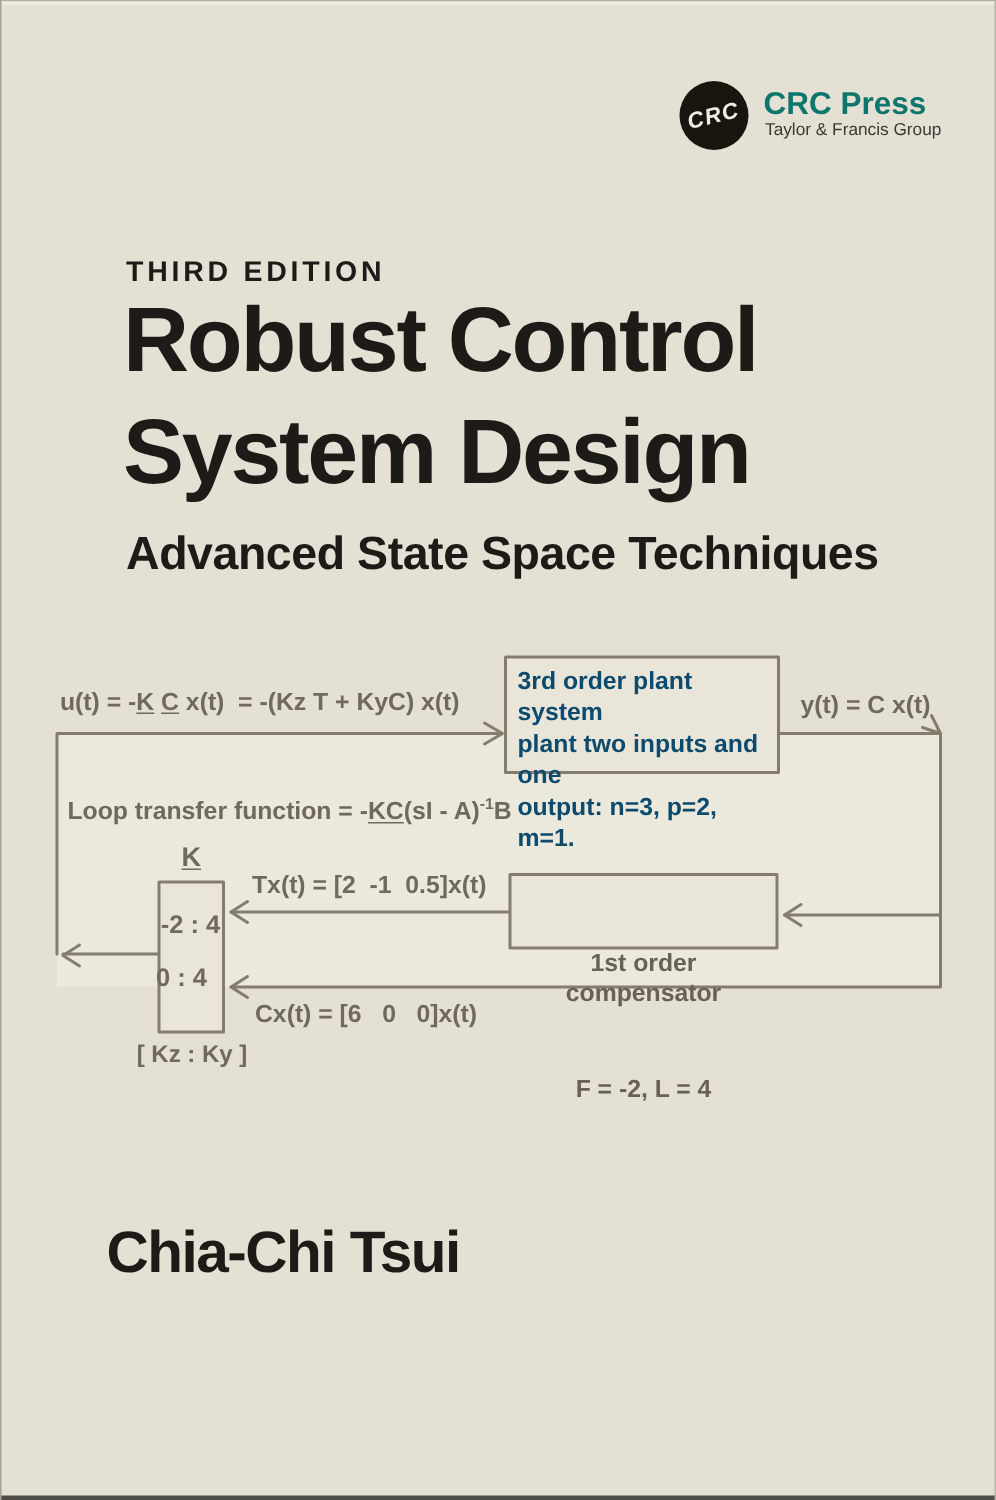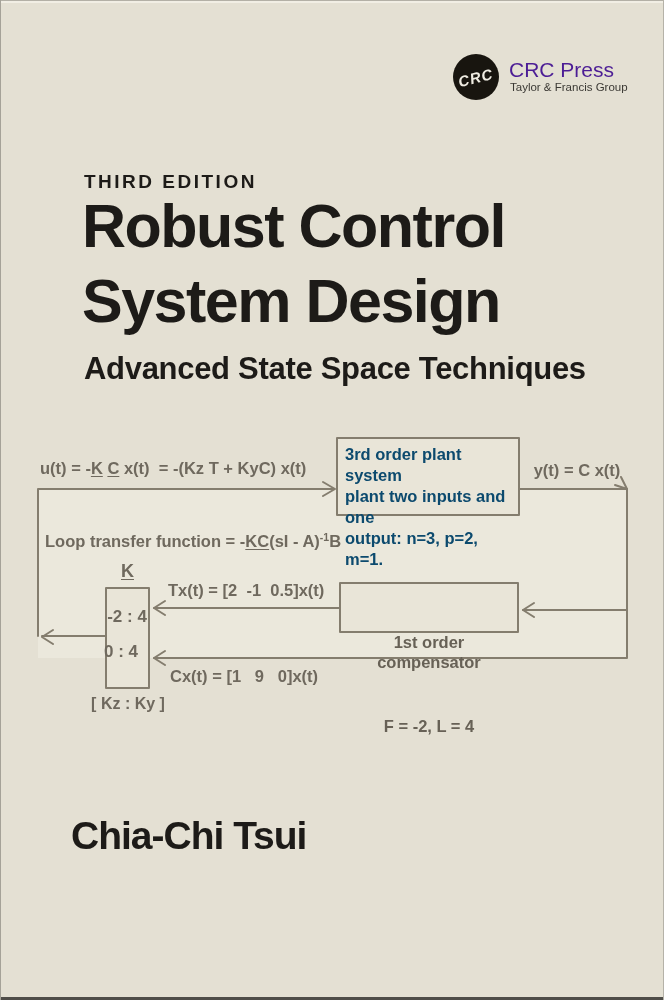--- a/index.html
+++ b/index.html
@@ -21,21 +21,21 @@
   
   .logo-circle {
     position:absolute; left:453px; top:54px; width:46px; height:46px;
     border-radius:50%; background:#18150f;
     display:flex; align-items:center; justify-content:center;
   }
   .logo-circle span {
     color:#efece2; font-style:italic; font-weight:bold; font-size:15px;
     letter-spacing:1px; transform:rotate(-14deg); display:block;
   }
-  .pub-name { position:absolute; left:509px; top:58px; font-size:21px; font-weight:400; color:#4c1d95;text-align:right; }
+  .pub-name { position:absolute; left:509px; top:58px; font-size:21px; font-weight:700; color:#0f766e;text-align:right; }
   .pub-tagline { position:absolute; left:510px; top:81px; font-size:11.5px; font-weight:500; color:#3b3934; }
 
   
   .edition { position:absolute; left:84px; top:171px; font-size:19px; font-weight:bold; letter-spacing:2.5px; }
   .title-line1 { position:absolute; left:82px; top:196px; font-size:61px; font-weight:bold; letter-spacing:-1.5px; line-height:1; }
   .title-line2 { position:absolute; left:82px; top:271px; font-size:61px; font-weight:bold; letter-spacing:-1.5px; line-height:1; }
   .subtitle { position:absolute; left:84px; top:351px; font-size:31px; font-weight:bold; letter-spacing:-0.3px; }
 
   .author { position:absolute; left:71px; top:814px; font-size:39px; font-weight:bold; letter-spacing:-1px; }
 
@@ -128,21 +128,21 @@
     <div>plant two inputs and one</div>
     <div>output: n=3, p=2, m=1.</div>
   </div>
 
   <div class="dlabel comp-text">
     <div>1st order compensator</div>
     <div>F = -2, L = 4</div>
   </div>
 
   <div class="dlabel tx-eq">Tx(t) = [2  -1  0.5]x(t)</div>
-  <div class="dlabel cx-eq">Cx(t) = [1   9   0]x(t)</div>
+  <div class="dlabel cx-eq">Cx(t) = [6   0   0]x(t)</div>
 
   <div class="dlabel k-label">K</div>
   <div class="dlabel k-row1">-2 : 4</div>
   <div class="dlabel k-row2">0 : 4</div>
   <div class="dlabel k-caption">[ Kz : Ky ]</div>
 
   <div class="author">Chia-Chi Tsui</div>
 
 </div>
 

